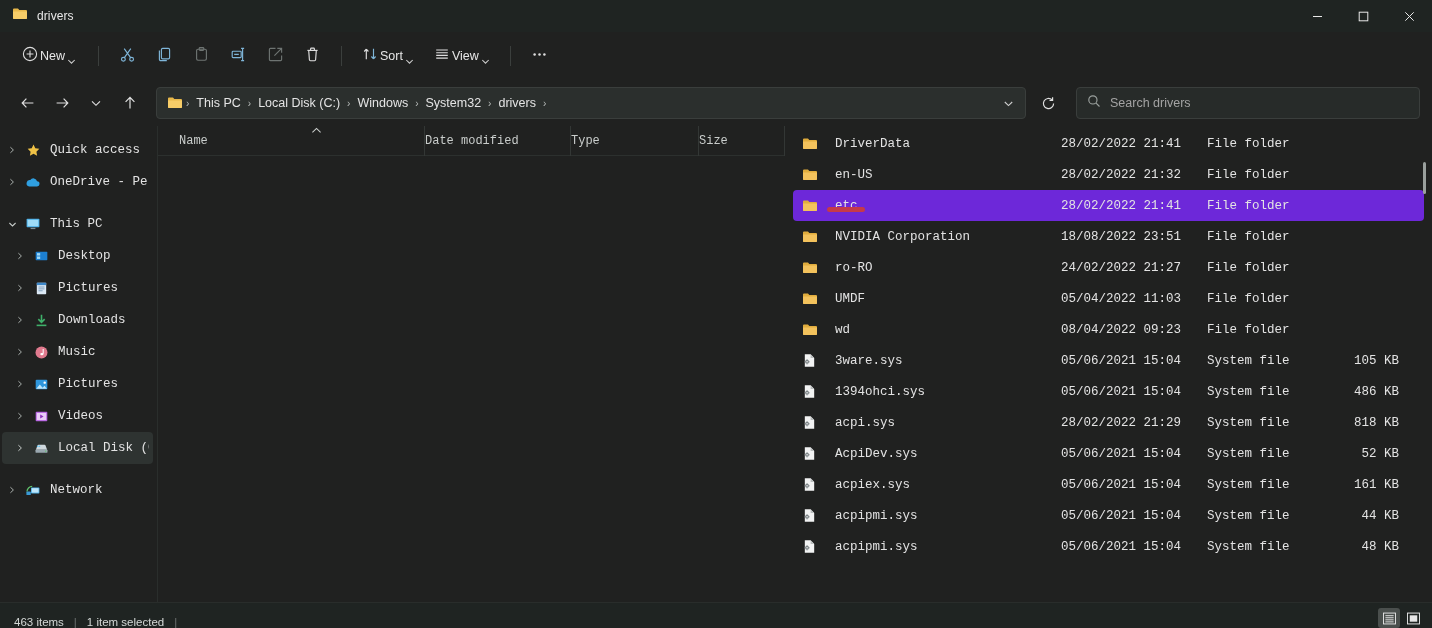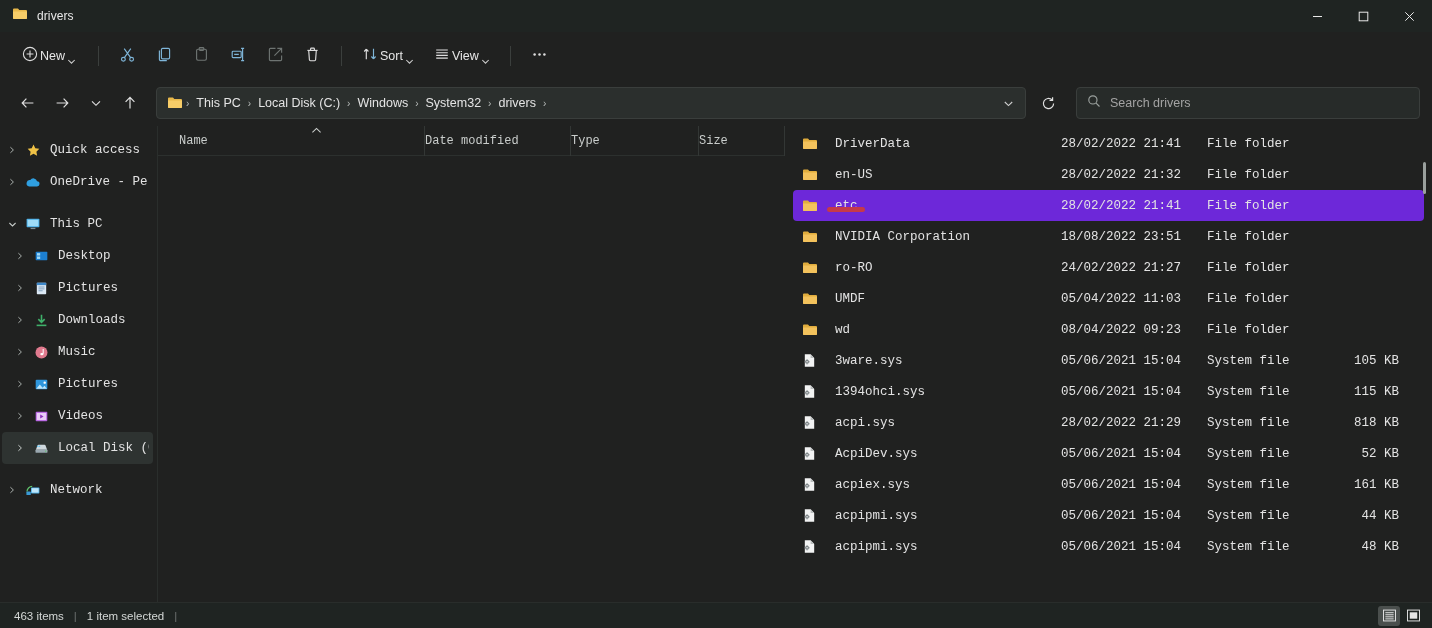--- a/index.html
+++ b/index.html
@@ -128,21 +128,21 @@
   .vscroll {
     position:absolute; right:3px; top:36px; width:10px; bottom:2px;
   }
   .vthumb {
     position:absolute; top:0; left:4px; width:3px; height:32px;
     background:#9aa09d; border-radius:2px;
   }
 
   
   .status {
-    height:26px; flex:0 0 26px; background:#1f2422; display:flex; align-items:center;
+    height:26px; flex:0 0 26px; background:#1f2422; display:flex; align-items:flex-end;
     padding:0 8px 0 14px; border-top:1px solid #292d2b;
   }
   .st-txt { font-size:11.5px; color:#d4d8d6; }
   .st-div { color:#6d7270; font-size:11.5px; margin:0 10px; }
   .st-right { margin-left:auto; display:flex; gap:2px; align-items:center; }
   .vbtn {
     width:22px; height:20px; display:flex; align-items:center; justify-content:center;
     border-radius:3px;
   }
   .vbtn.active { background:#4a4f4d; }
@@ -699,21 +699,21 @@
                   <path d="M9.2 1.4L13 5.2H9.2z" fill="#b9bdbd"></path>
                   <circle cx="5.4" cy="9.4" r="2.1" fill="#7b8285"></circle>
                   <circle cx="5.4" cy="9.4" r="0.8" fill="#f2f3f3"></circle>
                   <path d="M5.4 6.6v1M5.4 11.2v1M2.6 9.4h1M7.2 9.4h1" stroke="#7b8285" stroke-width="0.9"></path>
                 </svg>
               </span>
               <span>1394ohci.sys</span>
             </div>
             <div class="cell c-date">05/06/2021 15:04</div>
             <div class="cell c-type">System file</div>
-            <div class="cell c-size">115 KB</div>
+            <div class="cell c-size">486 KB</div>
           </div>
           <div class="row">
             <div class="cell c-name">
               <span class="fico">
                 <svg width="15" height="15" viewBox="0 0 16 16">
                   <path d="M3 1.4h6.2L13 5.2v9.4H3z" fill="#f2f3f3"></path>
                   <path d="M9.2 1.4L13 5.2H9.2z" fill="#b9bdbd"></path>
                   <circle cx="5.4" cy="9.4" r="2.1" fill="#7b8285"></circle>
                   <circle cx="5.4" cy="9.4" r="0.8" fill="#f2f3f3"></circle>
                   <path d="M5.4 6.6v1M5.4 11.2v1M2.6 9.4h1M7.2 9.4h1" stroke="#7b8285" stroke-width="0.9"></path>

